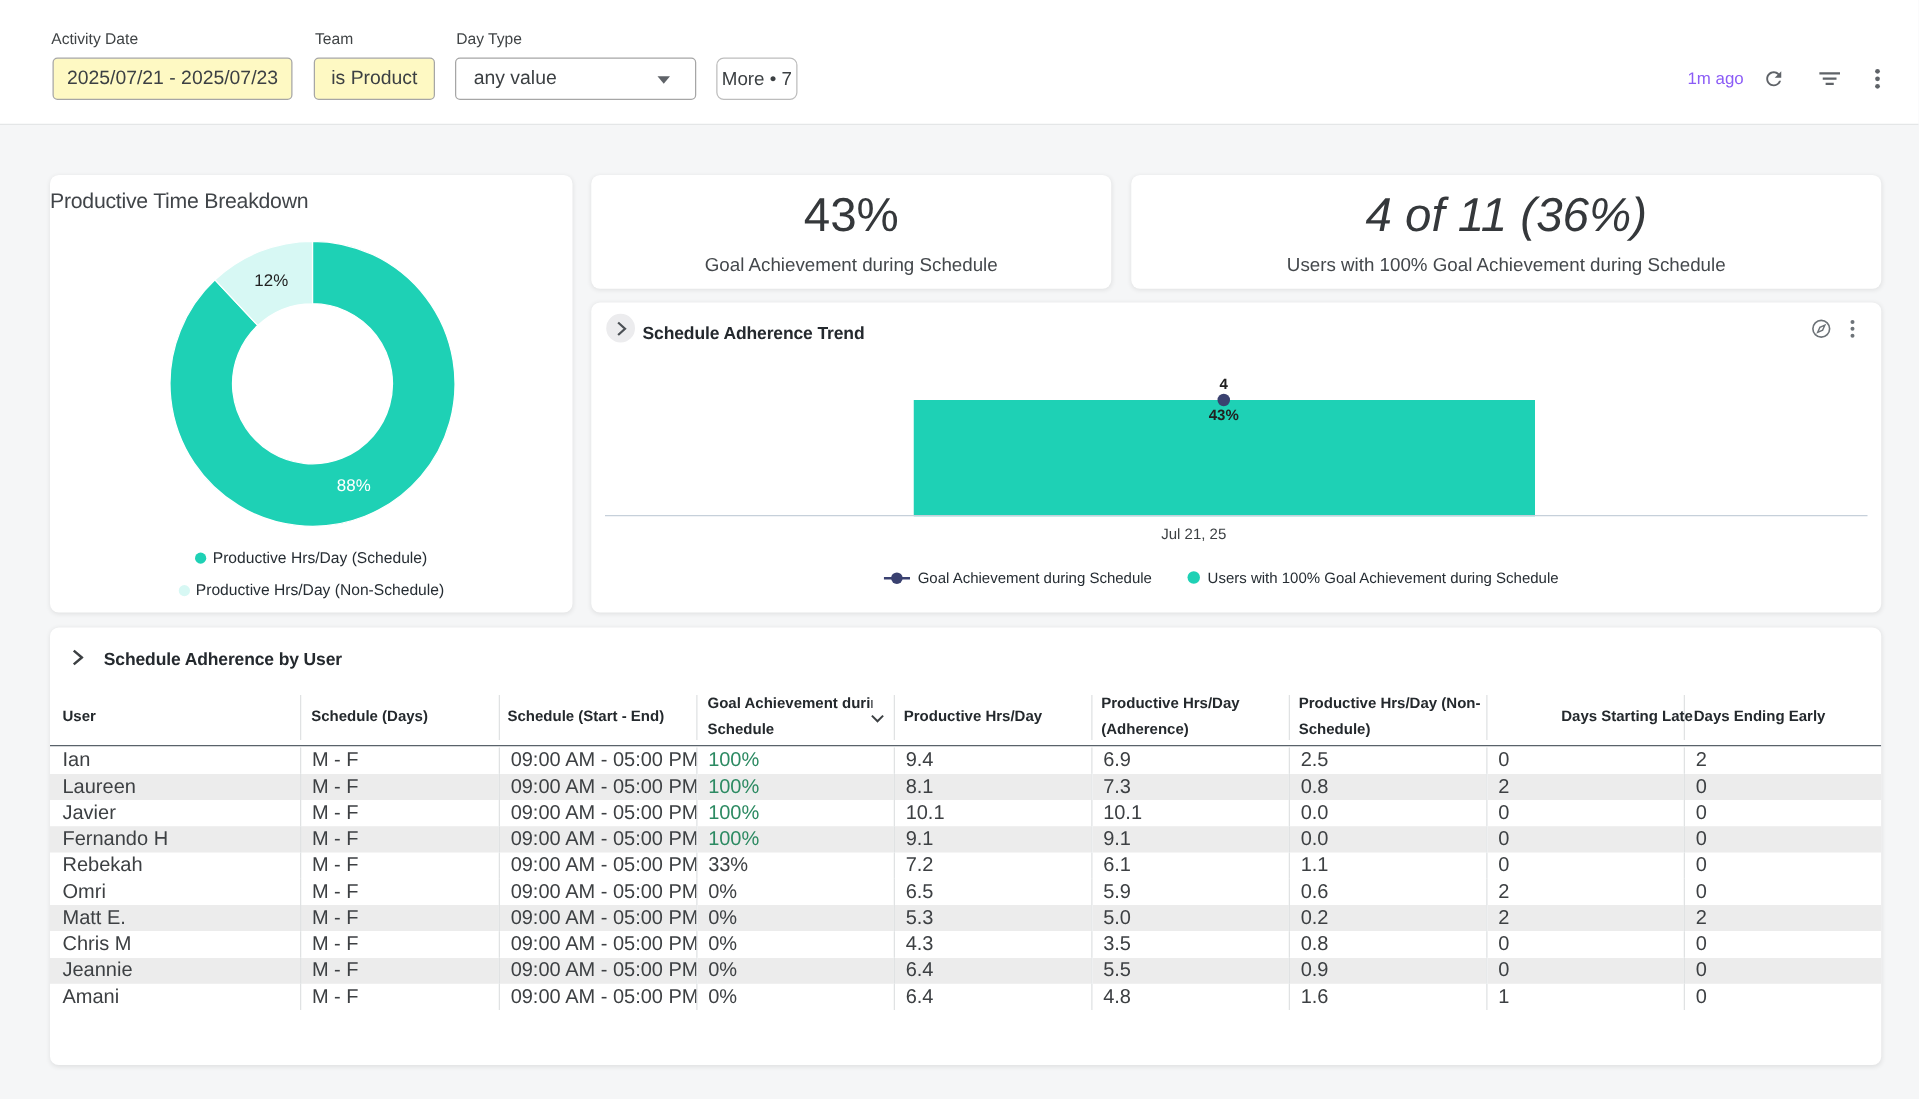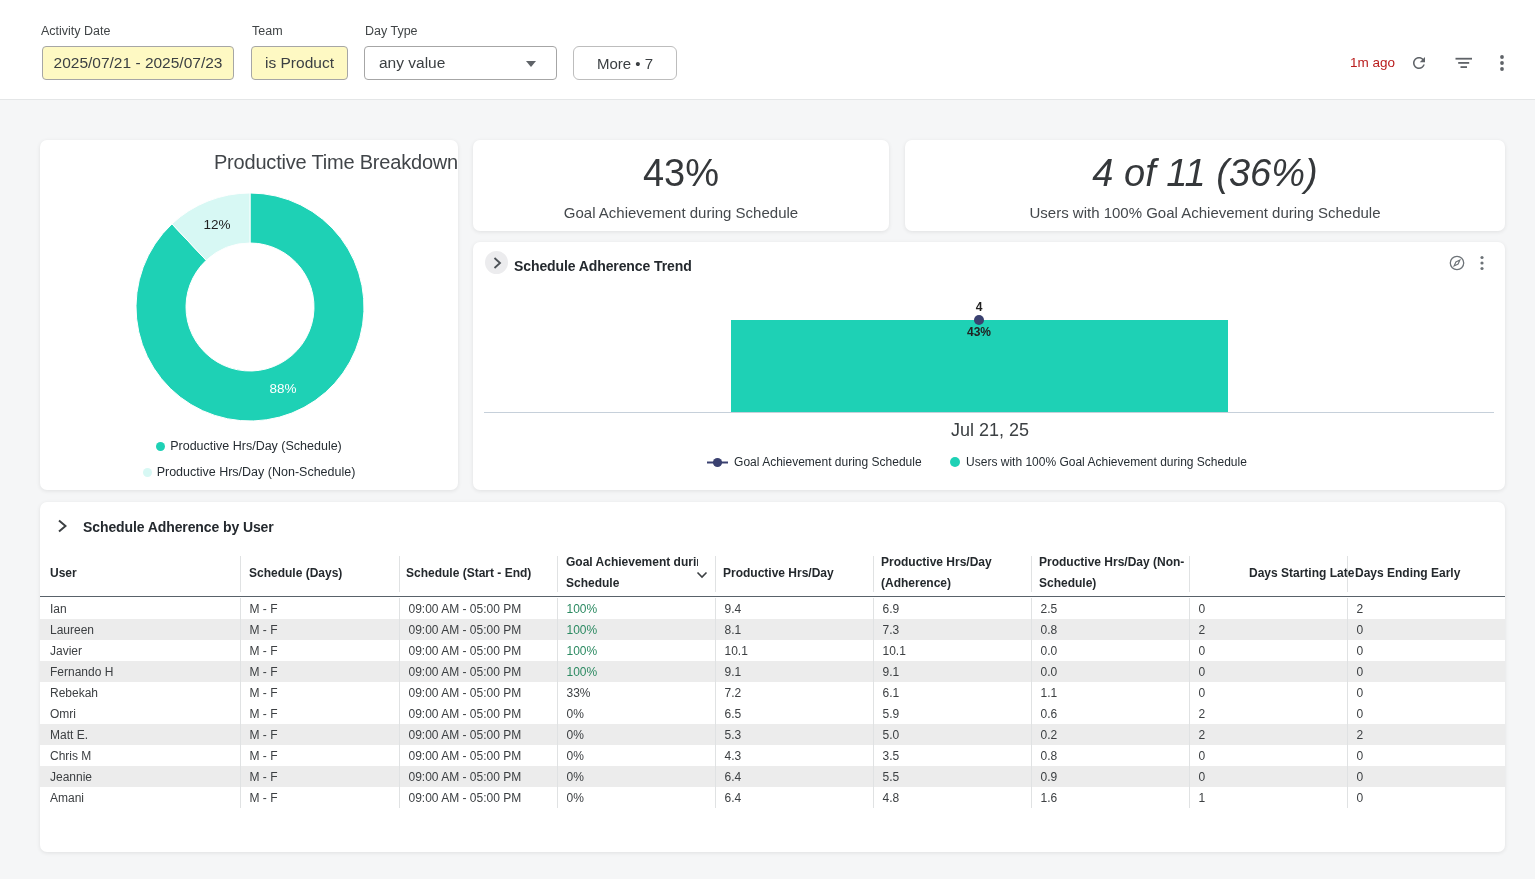--- a/index.html
+++ b/index.html
@@ -10,61 +10,61 @@
 .flabel { position:absolute; top:24px; font-size:12.5px; color:#404446; }
 .fbtn { position:absolute; top:46px; height:34px; border-radius:4px; font-size:15.5px; color:#3c4043; display:flex; align-items:center; justify-content:center; }
 .gbtn { background:#fef9c3; border:1px solid #a6a6a6; }
 .wbtn { background:#fff; border:1px solid #a6a6a6; }
 .card { position:absolute; background:#fff; border-radius:7px; box-shadow:0 1px 4px rgba(0,0,0,0.09); }
 .ctitle { font-weight:bold; font-size:14px; letter-spacing:-0.1px; color:#24292e; }
 .statnum { font-size:38px; color:#35383b; text-align:center; }
 .statlab { font-size:15px; color:#44484c; text-align:center; }
 .legrow { position:absolute; left:0; right:0; display:flex; align-items:center; justify-content:center; font-size:12.5px; color:#262d33; }
 .dot { border-radius:50%; display:inline-block; }
-table.grid { border-collapse:collapse; table-layout:fixed; font-size:12px; color:#3d4043; }
+table.grid { border-collapse:collapse; table-layout:fixed; font-size:16px; color:#3d4043; }
 table.grid td, table.grid th { padding:0 0 0 9px; height:21px; overflow:hidden; white-space:nowrap; text-align:left; vertical-align:middle; font-weight:normal; }
 table.grid td { border-left:1px solid #e0e2e3; }
 table.grid td:first-child { border-left:none; padding-left:10px; }
 tr.stripe td { background:#ececec; }
 .green { color:#2c8a62; }
 </style>
 </head>
 <body>
 
 <div class="topbar">
   <div class="flabel" style="left:41px;">Activity Date</div>
   <div class="fbtn gbtn" style="left:42px; width:192px;">2025/07/21 - 2025/07/23</div>
   <div class="flabel" style="left:252px;">Team</div>
   <div class="fbtn gbtn" style="left:251px; width:97px;">is Product</div>
   <div class="flabel" style="left:365px;">Day Type</div>
   <div class="fbtn wbtn" style="left:364px; width:193px; justify-content:flex-start; padding-left:14px;">any value</div>
   <div class="abs" style="left:526px; top:61px; width:0; height:0; border-left:5.5px solid transparent; border-right:5.5px solid transparent; border-top:6px solid #5f6368;"></div>
-  <div class="fbtn wbtn" style="left:573px; width:104px; border-color:#bdbdbd; border-radius:6px; font-size:15px;">More • 7</div>
-
-  <div class="abs" style="right:140px; top:55px; font-size:13.5px; color:#b91c1c;">1m ago</div>
+  <div class="fbtn wbtn" style="left:573px; width:65px; border-color:#bdbdbd; border-radius:6px; font-size:15px;">More • 7</div>
+
+  <div class="abs" style="right:140px; top:55px; font-size:13.5px; color:#8b5cf6;">1m ago</div>
 
   <svg class="abs" style="left:1410px; top:54px;" width="18" height="18" viewBox="0 0 24 24" fill="#5f6368">
     <path d="M17.65 6.35C16.2 4.9 14.21 4 12 4c-4.42 0-7.99 3.58-8 8s3.57 8 8 8c3.73 0 6.84-2.55 7.73-6h-2.08c-.82 2.33-3.04 4-5.65 4-3.31 0-6-2.69-6-6s2.69-6 6-6c1.66 0 3.14.69 4.22 1.78L13 11h7V4l-2.35 2.35z"></path>
   </svg>
 
   <svg class="abs" style="left:1454.5px; top:57px;" width="18" height="12" viewBox="0 0 18 12">
     <rect x="0.5" y="0.8" width="16.5" height="1.8" fill="#5f6368"></rect>
     <rect x="3.2" y="5.0" width="11" height="1.8" fill="#5f6368"></rect>
     <rect x="5.5" y="9.2" width="6.5" height="1.8" fill="#5f6368"></rect>
   </svg>
 
   <svg class="abs" style="left:1498px; top:54px;" width="8" height="18" viewBox="0 0 8 18">
     <circle cx="4" cy="3" r="1.9" fill="#5f6368"></circle>
       <circle cx="4" cy="9" r="1.9" fill="#5f6368"></circle>
       <circle cx="4" cy="15" r="1.9" fill="#5f6368"></circle>
   </svg>
 </div>
 
 <div class="card" style="left:40px; top:140px; width:418px; height:350px;">
-  <div style="position:absolute; top:11px; left:0; right:0; text-align:right; font-size:20px; letter-spacing:-0.2px; color:#414549;">Productive Time Breakdown</div>
+  <div style="position:absolute; top:11px; left:0; right:0; text-align:left; font-size:17px; letter-spacing:-0.2px; color:#414549;">Productive Time Breakdown</div>
   <svg class="abs" style="left:0; top:0;" width="418" height="350" viewBox="0 0 418 350">
     <path d="M 210 53 A 114 114 0 1 1 131.96 83.9 L 166.19 120.35 A 64 64 0 1 0 210 103 Z" fill="#1ed1b5" stroke="#fff" stroke-width="1"></path>
     <path d="M 131.96 83.9 A 114 114 0 0 1 210 53 L 210 103 A 64 64 0 0 0 166.19 120.35 Z" fill="#d7f8f4" stroke="#fff" stroke-width="1"></path>
     <text x="177" y="89" font-size="13.5" fill="#212121" text-anchor="middle" font-family="Liberation Sans, sans-serif">12%</text>
     <text x="243" y="253" font-size="13.5" fill="#ffffff" text-anchor="middle" font-family="Liberation Sans, sans-serif">88%</text>
   </svg>
   <div class="legrow" style="top:298px; height:16px;">
     <span class="dot" style="width:9px;height:9px;background:#1ed1b5;margin-right:5px;"></span>Productive Hrs/Day (Schedule)
   </div>
   <div class="legrow" style="top:324px; height:16px;">
@@ -100,21 +100,21 @@
       <circle cx="4" cy="13.5" r="1.6" fill="#6d7378"></circle>
   </svg>
 
   <div class="abs" style="left:258px; top:77.5px; width:497px; height:93px; background:#1ed1b5;"></div>
 
   <div class="abs" style="left:11px; top:170px; width:1010px; height:1px; background:#c6d0da;"></div>
 
   <div class="abs" style="left:501.3px; top:72.5px; width:10px; height:10px; border-radius:50%; background:#3a4170;"></div>
   <div class="abs" style="left:456px; top:58px; width:100px; text-align:center; font-size:12px; font-weight:bold; color:#212121;">4</div>
   <div class="abs" style="left:456px; top:83px; width:100px; text-align:center; font-size:12px; font-weight:bold; color:#212121;">43%</div>
-  <div class="abs" style="left:456px; top:178px; width:100px; text-align:right; font-size:18px; color:#3c4043;">Jul 21, 25</div>
+  <div class="abs" style="left:456px; top:178px; width:100px; text-align:left; font-size:12px; color:#3c4043;">Jul 21, 25</div>
 
   <div class="legrow" style="top:212px; height:16px; transform:translateX(-12px); font-size:12px;">
     <svg width="21" height="11" viewBox="0 0 21 11" style="margin-right:6px;">
         <line x1="0" y1="5.5" x2="21" y2="5.5" stroke="#3a4170" stroke-width="2"></line>
         <circle cx="10.5" cy="5.5" r="4.6" fill="#3a4170"></circle>
       </svg>
     <span>Goal Achievement during Schedule</span>
     <span class="dot" style="width:10.5px;height:10.5px;background:#1ed1b5;margin-left:28px;margin-right:6px;"></span>
     <span>Users with 100% Goal Achievement during Schedule</span>
   </div>

